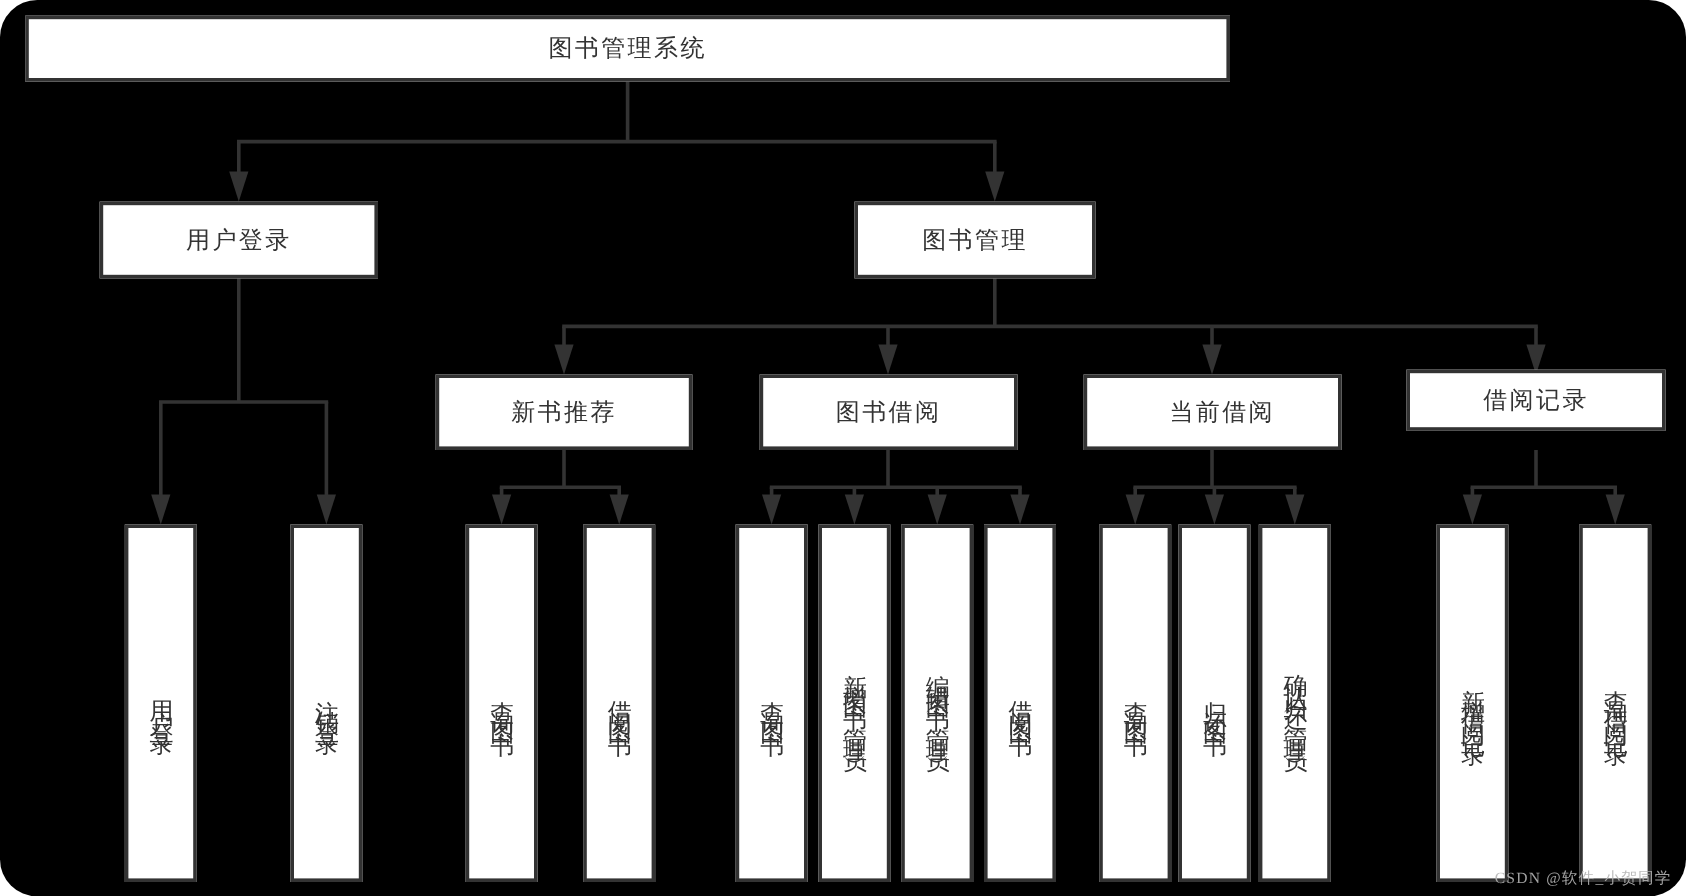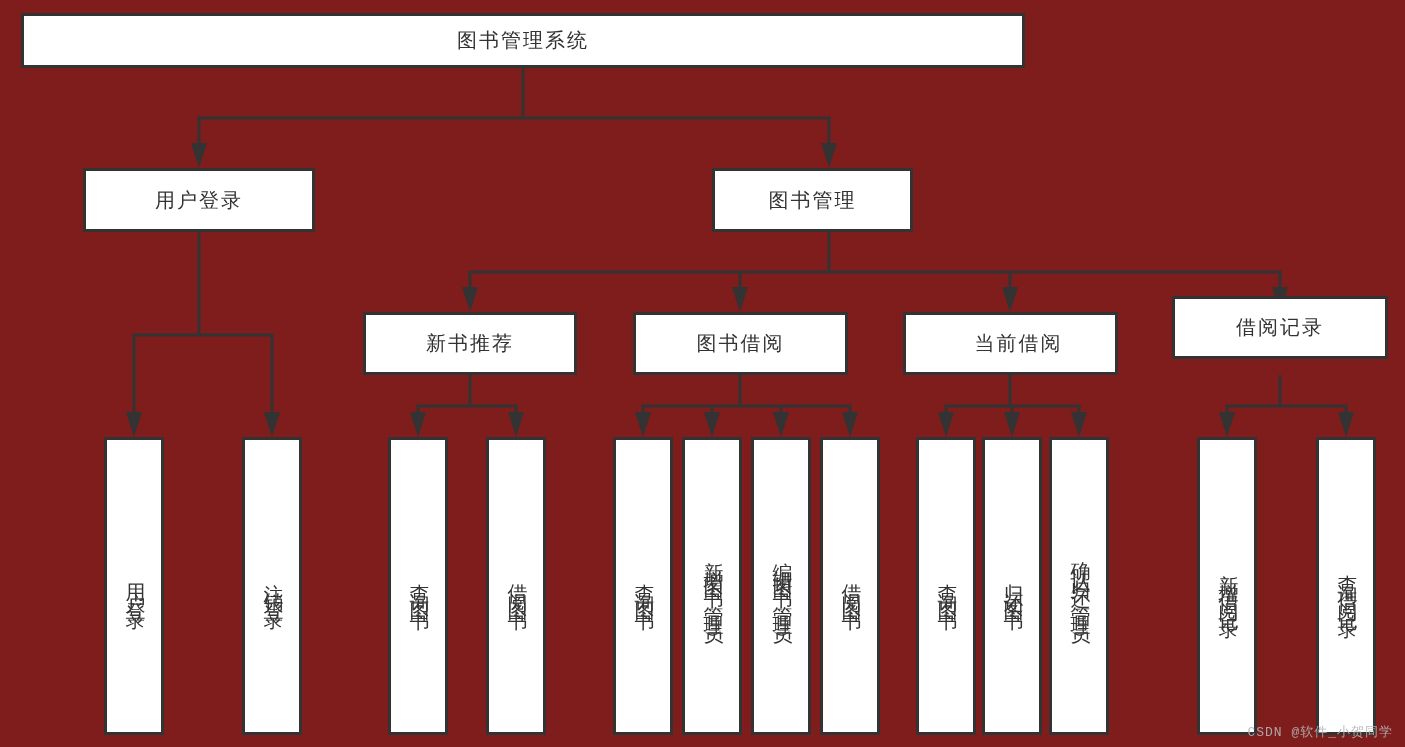--- a/index.html
+++ b/index.html
@@ -4,23 +4,24 @@
 <style>
   html, body {
     margin: 0;
     padding: 0;
     background: #ffffff;
   }
   .canvas {
     position: relative;
     width: 1405px;
     height: 747px;
-    background: #7f1d1d;
-    font-family: Liberation Mono, monospace;
+    background: #000000;
+    font-family: Liberation Serif, serif;
     overflow: hidden;
+    border-radius: 31px;
   }
   .connector-layer {
     position: absolute;
     left: 0;
     top: 0;
     width: 1405px;
     height: 747px;
     z-index: 0;
   }
   .node {
@@ -147,21 +148,21 @@
 
   <div class="node" style="left:363px; top:312px; width:214px; height:63px;">
     <span class="h-label">新书推荐</span>
   </div>
   <div class="node" style="left:633px; top:312px; width:215px; height:63px;">
     <span class="h-label">图书借阅</span>
   </div>
   <div class="node" style="left:903px; top:312px; width:215px; height:63px;padding-left:16px;">
     <span class="h-label">当前借阅</span>
   </div>
-  <div class="node" style="left:1172px; top:296px; width:216px; height:63px;">
+  <div class="node" style="left:1172px; top:308px; width:216px; height:51px;">
     <span class="h-label">借阅记录</span>
   </div>
 
   <div class="node" style="left:104px; top:437px; width:60px; height:298px;">
     <span class="v-label">用户登录</span>
   </div>
   <div class="node" style="left:242px; top:437px; width:60px; height:298px;">
     <span class="v-label">注销登录</span>
   </div>
 

